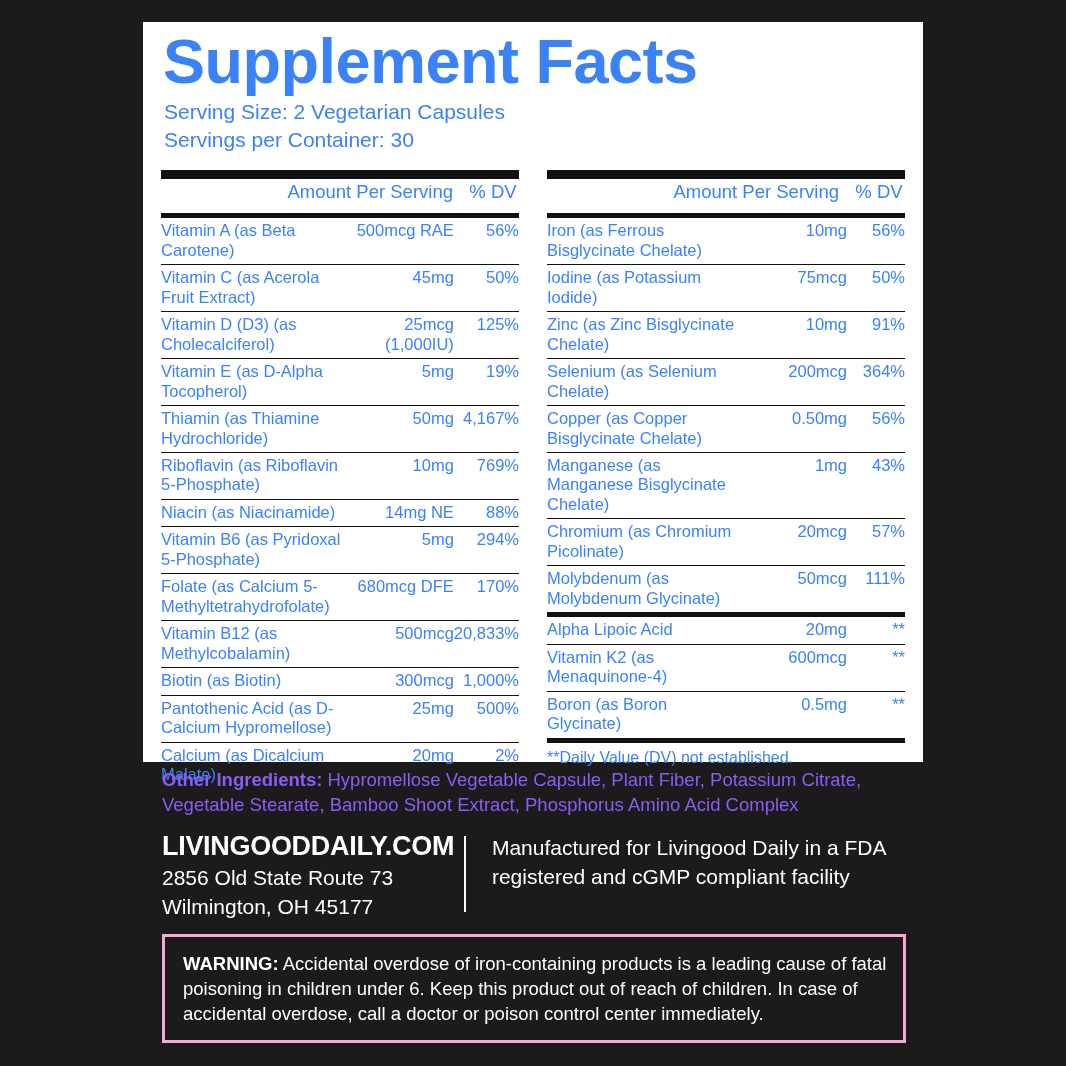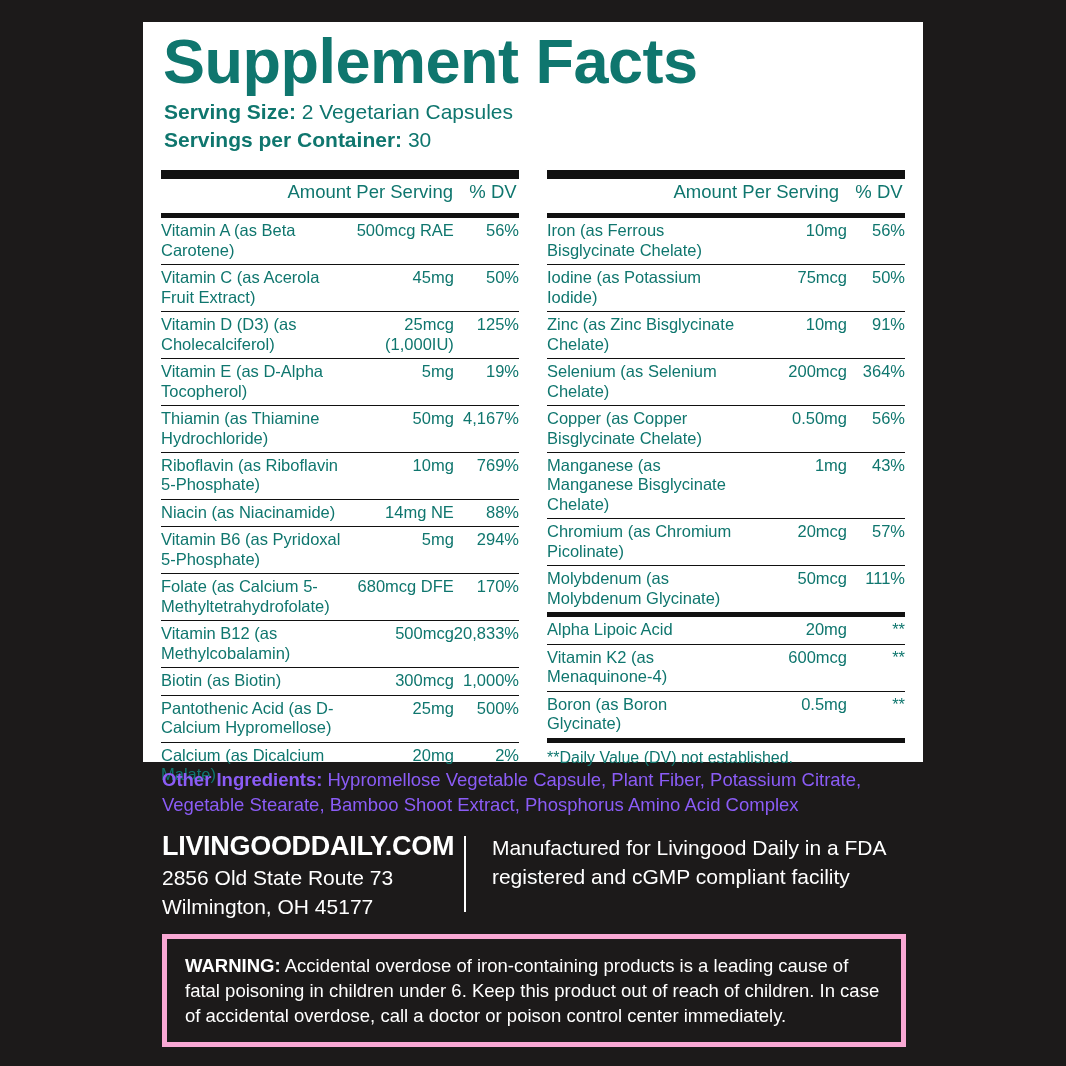--- a/index.html
+++ b/index.html
@@ -22,40 +22,40 @@
   }
 
   
   .panel {
     position: absolute;
     left: 143px;
     top: 22px;
     width: 780px;
     height: 740px;
     background: #ffffff;
-    color: #0f766e;
+    color: #3b82f6;
     box-sizing: border-box;
     padding: 6px 18px 0 18px;
   }
 
   .title {
     font-size: 63px;
     font-weight: bold;
     line-height: 0.95;
     letter-spacing: -0.5px;
     margin: 4px 0 6px 2px;
     white-space: nowrap;
   }
 
   .serving-line {
     font-size: 21px;
     line-height: 1.32;
     margin-left: 3px;
   }
-  .serving-line b { font-weight: bold; }
+  .serving-line b { font-weight: normal; }
 
   .hr-thick {
     height: 9px;
     background: #111;
     margin-top: 7px;
   }
   .hr-med {
     height: 5px;
     background: #111;
   }
@@ -145,21 +145,21 @@
     line-height: 1.36;
     padding-top: 2px;
   }
 
   
   .warning {
     position: absolute;
     left: 162px;
     top: 934px;
     width: 744px;
-    border: 5px solid #f9a8d4;
+    border: 3px solid #f9a8d4;
     color: #ffffff;
     padding: 14px 16px 14px 18px;
     box-sizing: border-box;
     font-size: 18.5px;
     line-height: 1.36;
   }
   .warning b { font-weight: bold; }
 </style>
 </head>
 <body>

